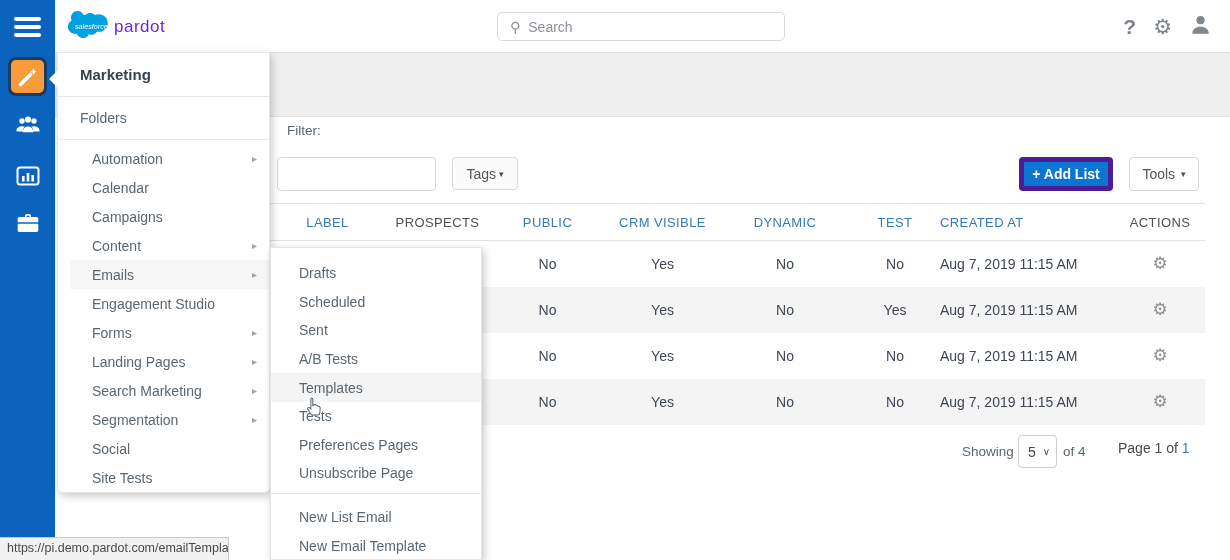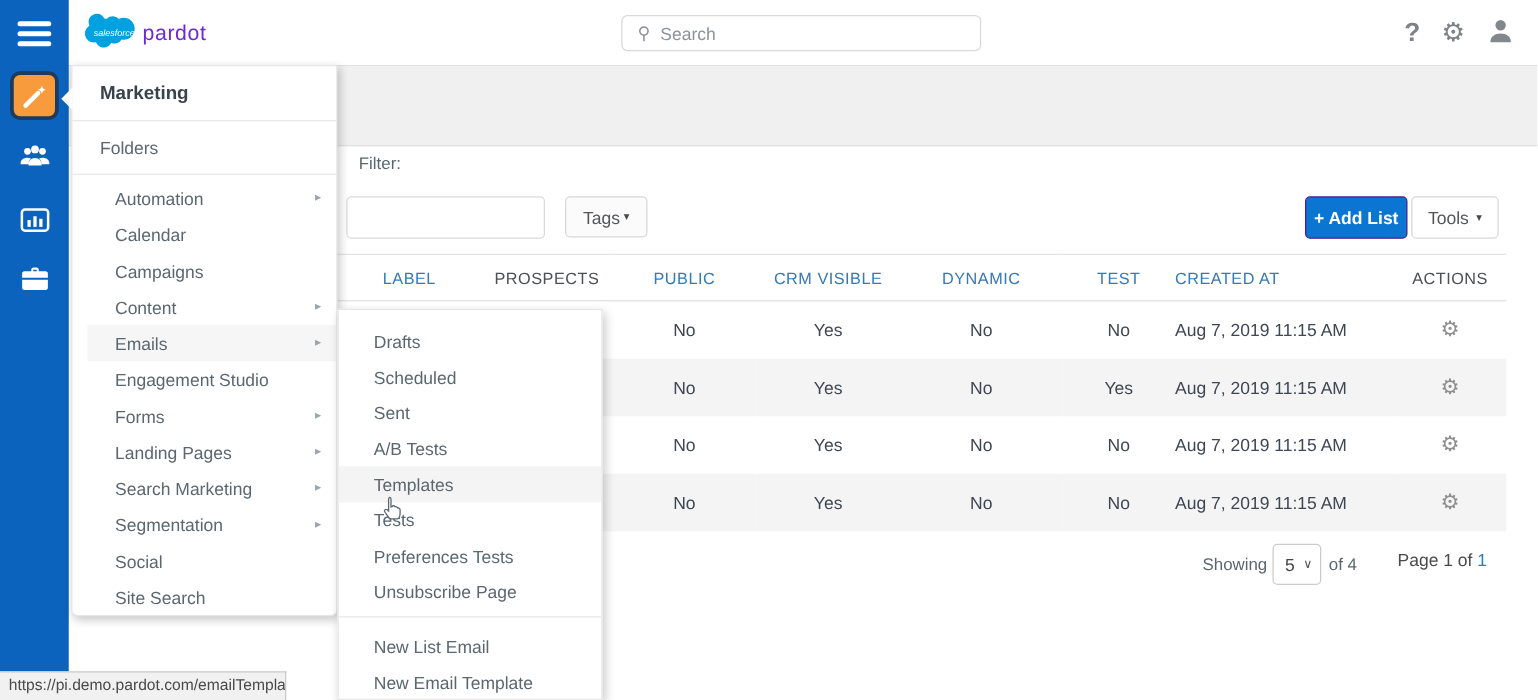--- a/index.html
+++ b/index.html
@@ -42,22 +42,22 @@
   .page-title { position:absolute; left:273px; top:66px; font-size:15px;
     color:#3077b4; letter-spacing:1px; }
   .filter-label { position:absolute; left:287px; top:123px; font-size:13.5px; color:#5a6770; }
   .filter-input { position:absolute; left:277px; top:157px; width:159px; height:34px;
     border:1px solid #d9d9d9; border-radius:4px; font-size:14px; padding:0 8px;
     color:#444; font-family:inherit; outline:none; }
   .btn { border-radius:4px; font-size:14px; font-family:inherit; cursor:pointer;
     display:flex; align-items:center; justify-content:center;text-align:right; }
   .btn-tags { position:absolute; left:452px; top:157px; width:66px; height:33px;
     background:#fbfbfb; border:1px solid #d8d8d8; color:#54565a; gap:3px; }
-  .btn-add { position:absolute; left:1044px; top:157px; width:82px; height:34px;
-    background:#0b76d1; border:1px solid #4c1d95; color:#fff; font-weight:bold; }
+  .btn-add { position:absolute; left:1019px; top:157px; width:94px; height:34px;
+    background:#0b76d1; border:5px solid #4c1d95; color:#fff; font-weight:bold; }
   .btn-tools { position:absolute; left:1129px; top:157px; width:70px; height:34px;
     background:#fff; border:1px solid #d8d8d8; color:#54565a; gap:6px; }
   .caret { font-size:9px; color:#45494e; }
   
   .list-table { position:absolute; left:270px; top:203px; width:935px;
     border-collapse:collapse; table-layout:fixed; z-index:1; }
   .list-table th { height:37px; font-size:13px; font-weight:normal; letter-spacing:.4px;
     border-top:1px solid #e4e4e4; border-bottom:1px solid #e4e4e4; text-align:center; }
   .list-table th.link { color:#3779b5; cursor:pointer; }
   .list-table th.plain { color:#4c5056; }
@@ -303,33 +303,33 @@
         <span class="arr">▸</span>
       </div>
     <div class="menu-item">
         <span>Segmentation</span>
         <span class="arr">▸</span>
       </div>
     <div class="menu-item">
         <span>Social</span>
       </div>
     <div class="menu-item">
-        <span>Site Search</span>
+        <span>Site Tests</span>
       </div>
   </div>
 </div>
 
 <div class="submenu-panel">
   <div class="sub-item">Drafts</div>
   <div class="sub-item">Scheduled</div>
   <div class="sub-item">Sent</div>
   <div class="sub-item">A/B Tests</div>
   <div class="sub-item hovered">Templates</div>
   <div class="sub-item">Tests</div>
-  <div class="sub-item">Preferences Tests</div>
+  <div class="sub-item">Preferences Pages</div>
   <div class="sub-item">Unsubscribe Page</div>
   <div class="sub-divider"></div>
   <div class="sub-item">New List Email</div>
   <div class="sub-item">New Email Template</div>
   <span class="hand-cursor">
     <svg width="19" height="21" viewBox="0 0 24 26">
       <path d="M9.5 2.2c.9 0 1.6.7 1.6 1.6v8l1.1-.2c.2-.7 1-1.1 1.8-1 .6.1 1 .5 1.2 1 .7-.3 1.5-.2 2 .3.3.2.5.5.6.9.7-.2 1.4 0 1.9.5.4.4.6 1 .6 1.6v3.5c0 1.6-.4 3.1-1.2 4.4-.4.6-1 1-1.7 1h-6.5c-.7 0-1.4-.4-1.8-1l-3-4.2c-.5-.8-1.1-1.6-1.5-2.5-.2-.5 0-1.2.5-1.5.7-.5 1.6-.4 2.2.1l1.4 1.2V3.8c0-.9.7-1.6 1.6-1.6z" fill="#ffffff" stroke="#5a6770" stroke-width="1.3"></path>
     </svg>
   </span>
 </div>

